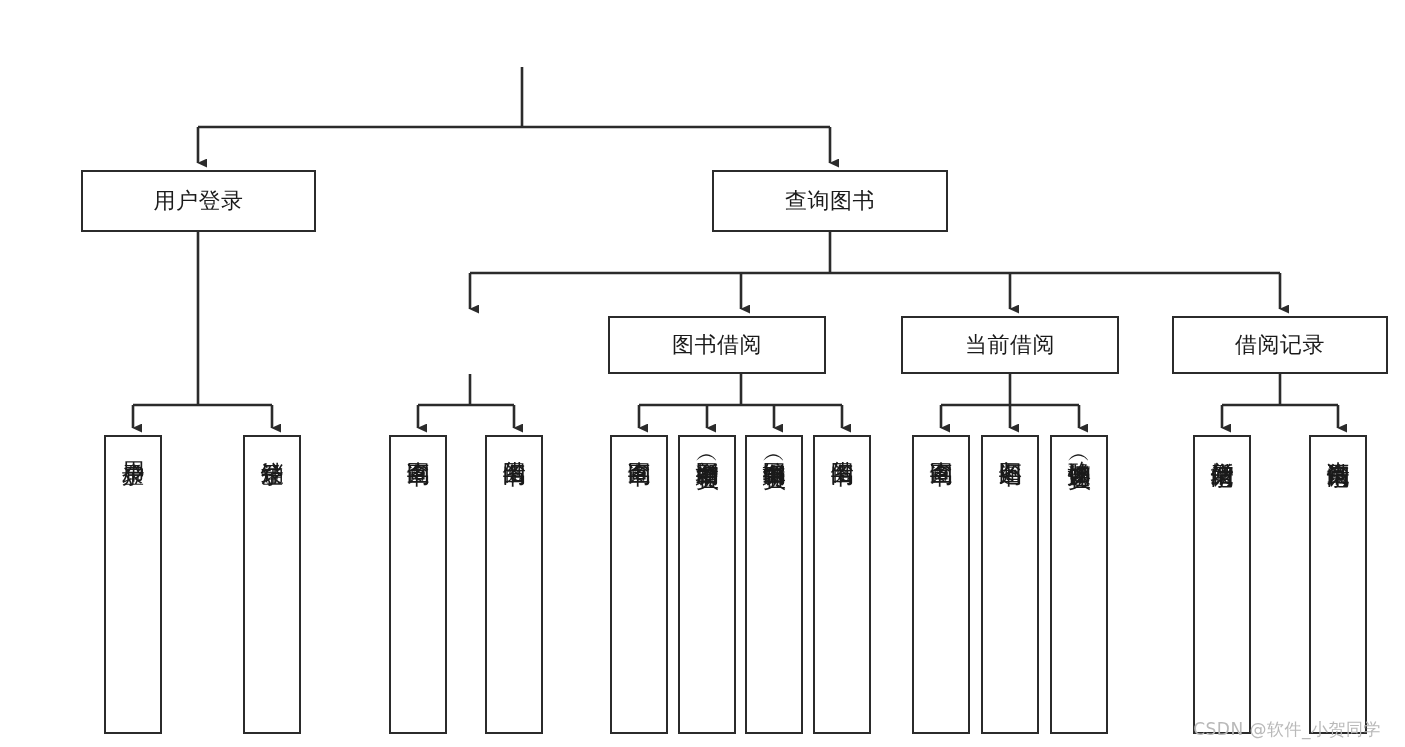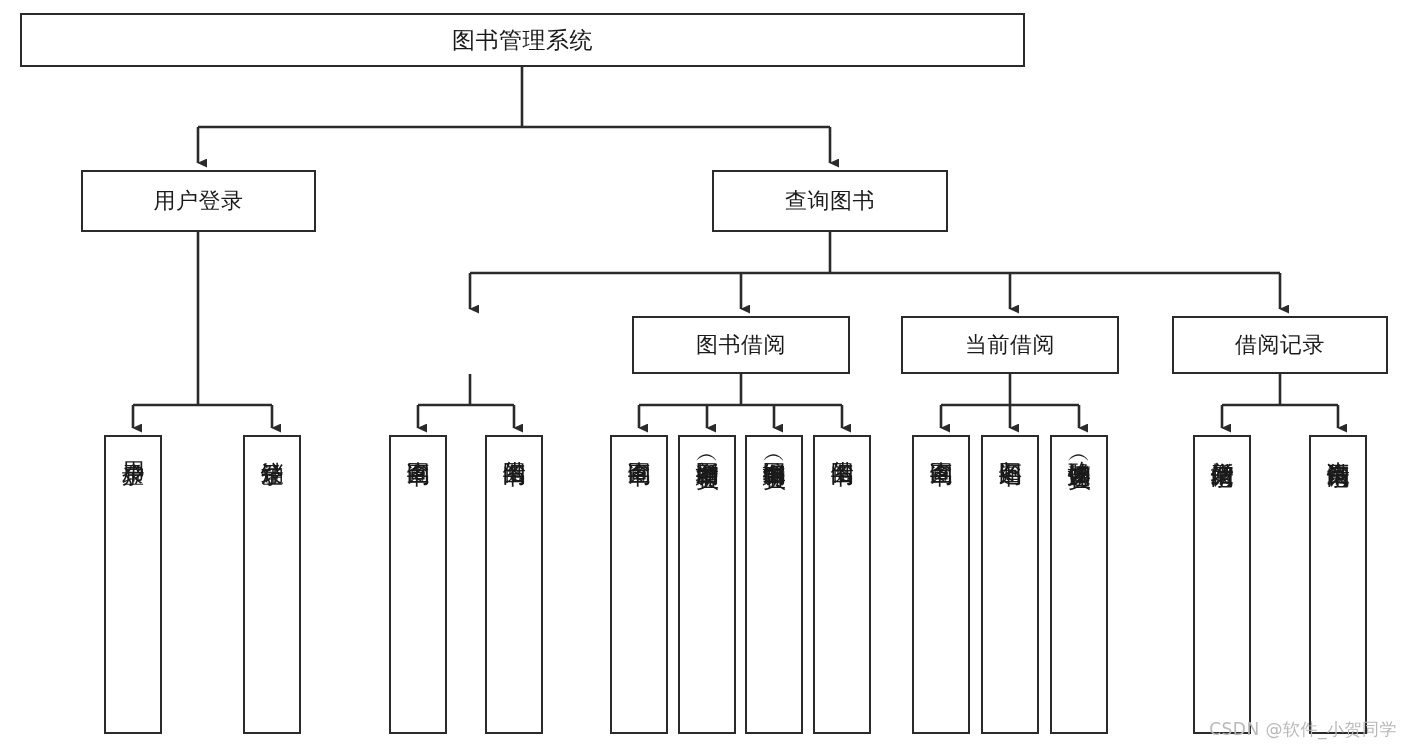--- a/index.html
+++ b/index.html
@@ -48,21 +48,21 @@
   .node.leaf .label {
     writing-mode: vertical-rl;
     text-orientation: upright;
     font-size: 23px;
     line-height: 1.02;
     letter-spacing: 1px;
     white-space: nowrap;
   }
   .watermark {
     position: absolute;
-    right: 8px;
+    right: 24px;
     bottom: 6px;
     font-size: 17px;
     color: #b9b9b9;
     letter-spacing: 0.5px;
     white-space: nowrap;
     margin-top: 43px;
   }
 </style>
 </head>
 <body>
@@ -115,32 +115,29 @@
       <path d="M1010,405 L1010,428" marker-end="url(#arw)"></path>
       <path d="M1079,405 L1079,428" marker-end="url(#arw)"></path>
 
       <path d="M1280,374 L1280,405"></path>
       <path d="M1222,405 L1338,405"></path>
       <path d="M1222,405 L1222,428" marker-end="url(#arw)"></path>
       <path d="M1338,405 L1338,428" marker-end="url(#arw)"></path>
     </g>
   </svg>
 
-  <div class="node root" style="left:20px; top:13px; width:1005px; height:54px;">
-    <span class="label">图书管理系统</span>
-  </div>
 
   <div class="node" style="left:81px; top:170px; width:235px; height:62px;">
     <span class="label">用户登录</span>
   </div>
   <div class="node" style="left:712px; top:170px; width:236px; height:62px;">
     <span class="label">查询图书</span>
   </div>
 
-  <div class="node" style="left:632px; top:316px; width:218px; height:58px;">
+  <div class="node" style="left:608px; top:316px; width:218px; height:58px;">
     <span class="label">图书借阅</span>
   </div>
   <div class="node" style="left:1172px; top:316px; width:216px; height:58px;">
     <span class="label">借阅记录</span>
   </div>
   <div class="node" style="left:901px; top:316px; width:218px; height:58px;">
     <span class="label">当前借阅</span>
   </div>
 
   <div class="node leaf" style="left:104px; top:435px; width:58px; height:299px;">

